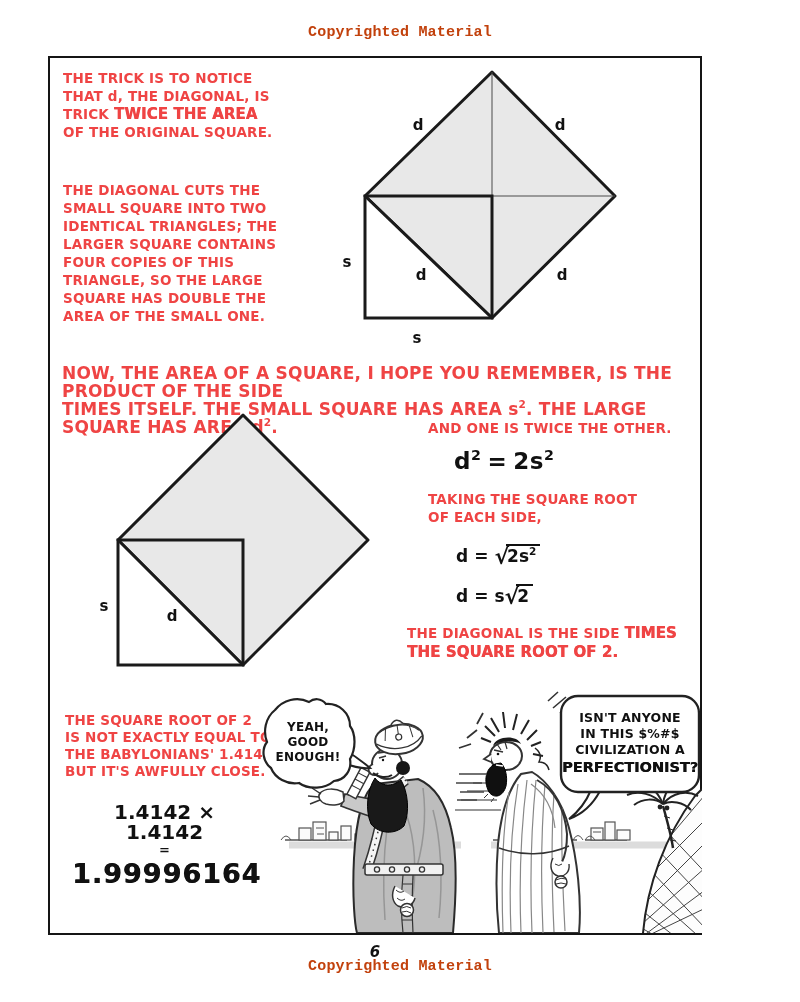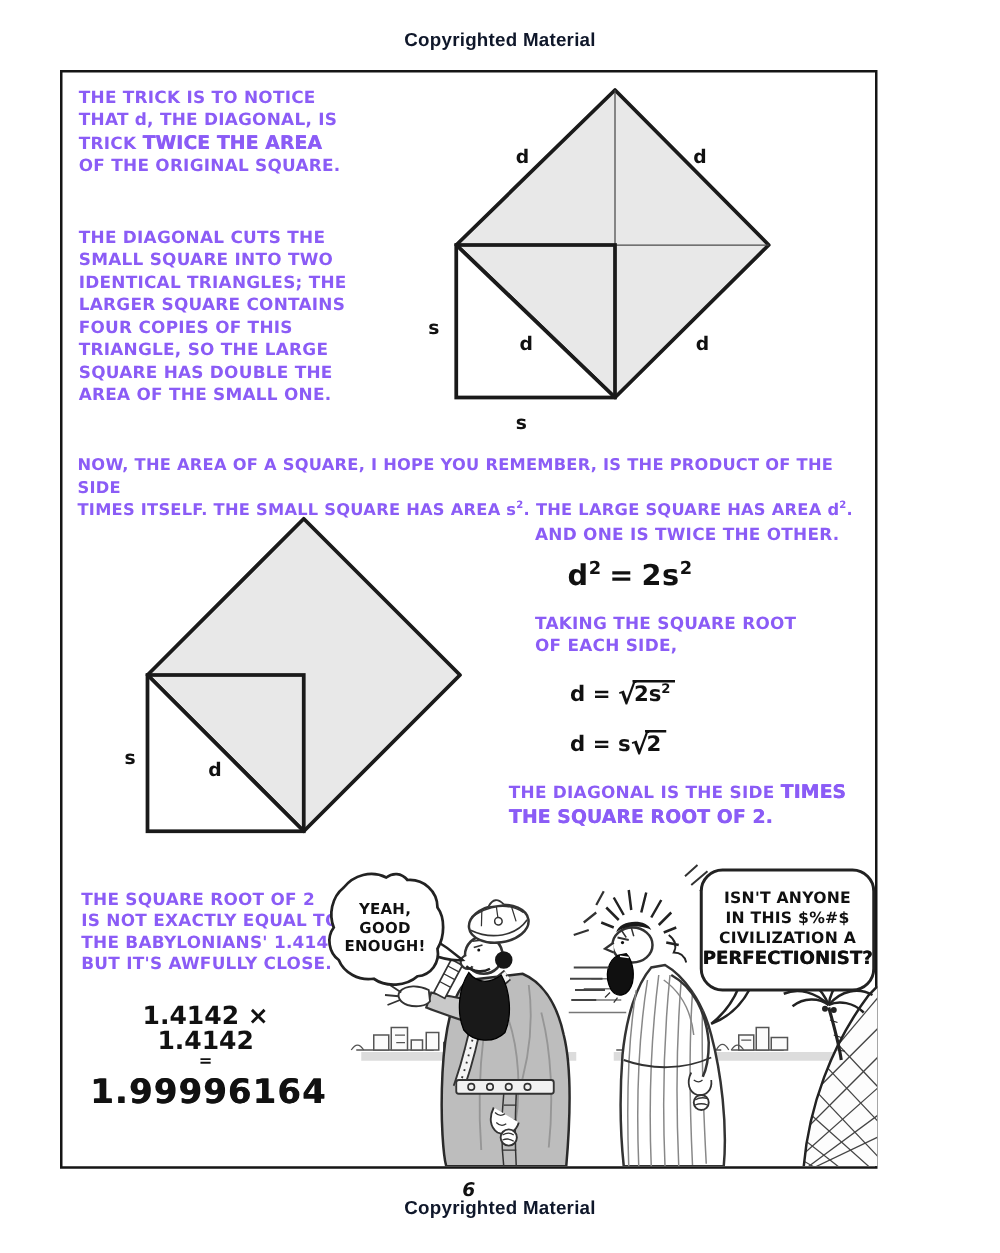--- a/index.html
+++ b/index.html
@@ -1,25 +1,25 @@
 <!DOCTYPE html>
 <html><head>
 <meta charset="utf-8">
 <style>
   html,body{margin:0;padding:0;background:#fff;}
   .page{position:relative;width:800px;height:1002px;background:#fff;overflow:hidden;
         font-family:"DejaVu Sans",sans-serif;color:#111;}
   .abs{position:absolute;}
-  .gray-note{width:100%;text-align:center;font-family:Liberation Sans, sans-serif;
-             font-weight:bold;font-size:15px;color:#0f172a;letter-spacing:.2px;}
+  .gray-note{width:100%;text-align:center;font-family:Liberation Mono, monospace;
+             font-weight:bold;font-size:15px;color:#c2410c;letter-spacing:.2px;}
   .panel{left:48px;top:56px;width:650px;height:875px;border:2px solid #151515;background:#fff;}
-  .comic{font-weight:700;font-size:13.5px;line-height:18px;letter-spacing:.2px;color:#8b5cf6;}
+  .comic{font-weight:700;font-size:13.5px;line-height:18px;letter-spacing:.2px;color:#ef4444;}
   .comic .ln{display:block;}
   .b2{font-size:15px;text-shadow:.4px 0 0 currentColor;letter-spacing:.1px;}
-  .p3{font-size:13px;line-height:18px;}
+  .p3{font-size:17px;line-height:18px;}
   sup{font-size:62%;line-height:0;}
   .eq1{font-weight:700;font-size:23px;letter-spacing:.5px;}
   .eqs{font-weight:700;font-size:17px;}
   .rad{font-size:22px;font-weight:700;vertical-align:-2px;}
   .vinc{border-top:2.2px solid #111;display:inline-block;padding:1px 4px 0 1px;margin-left:-3px;line-height:1.1;}
   .sp{margin:0 6px;}
   .bubble-text{font-weight:700;text-align:center;color:#101010;}
   .bubble-text .bl{display:block;font-size:12px;line-height:15px;letter-spacing:.2px;}
   .rb .bl{font-size:12.5px;line-height:16px;}
   .rb .blbig{display:block;font-size:14.5px;line-height:18px;text-shadow:.4px 0 0 currentColor;}

